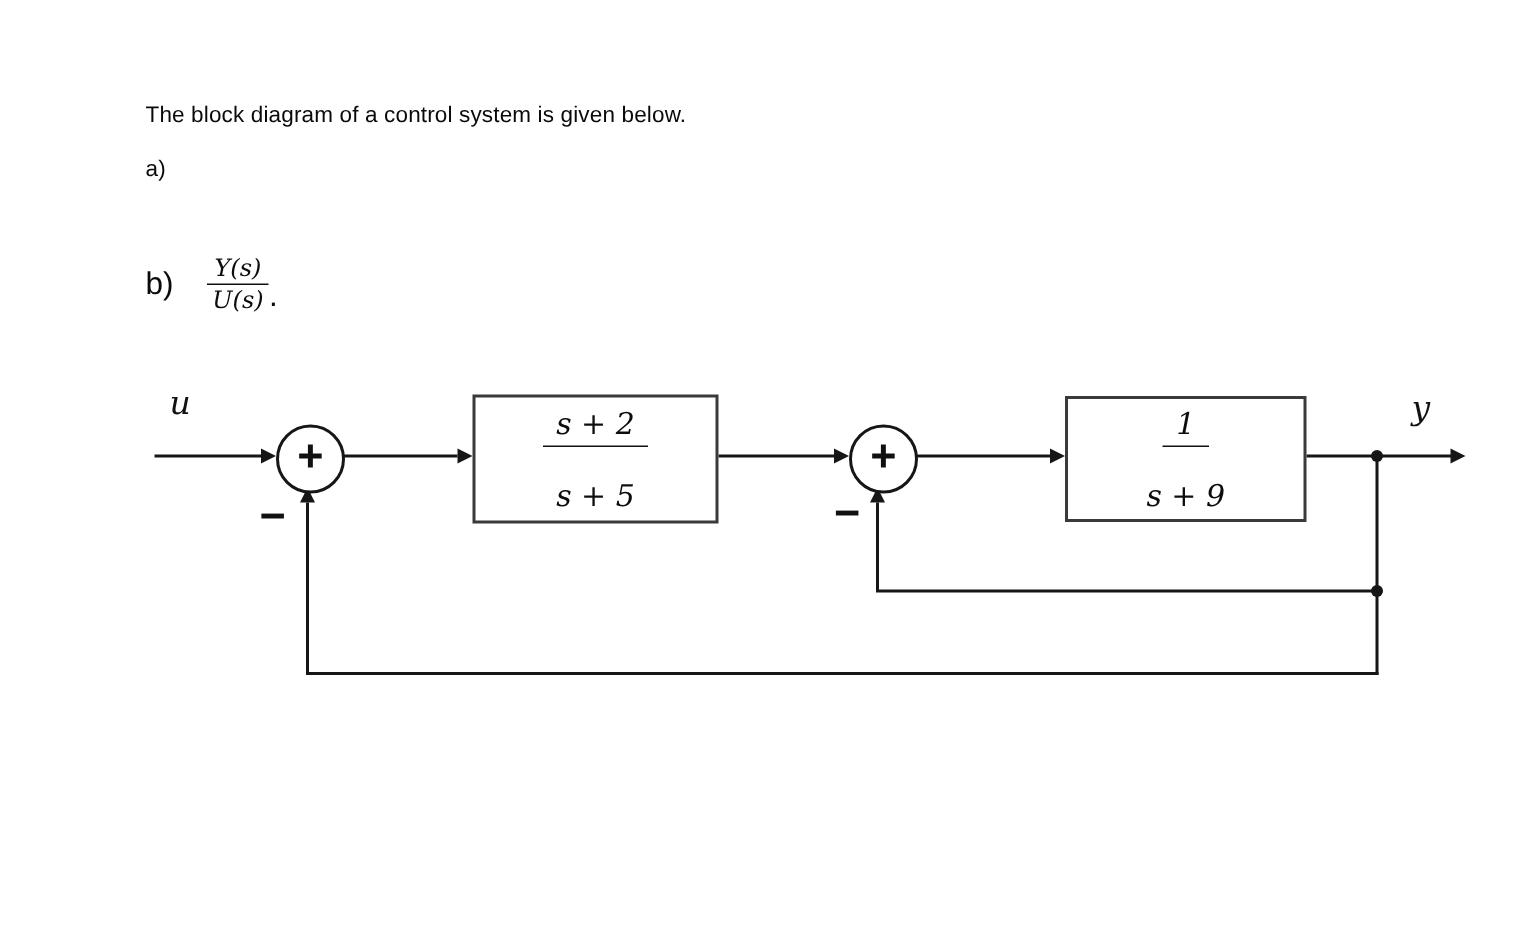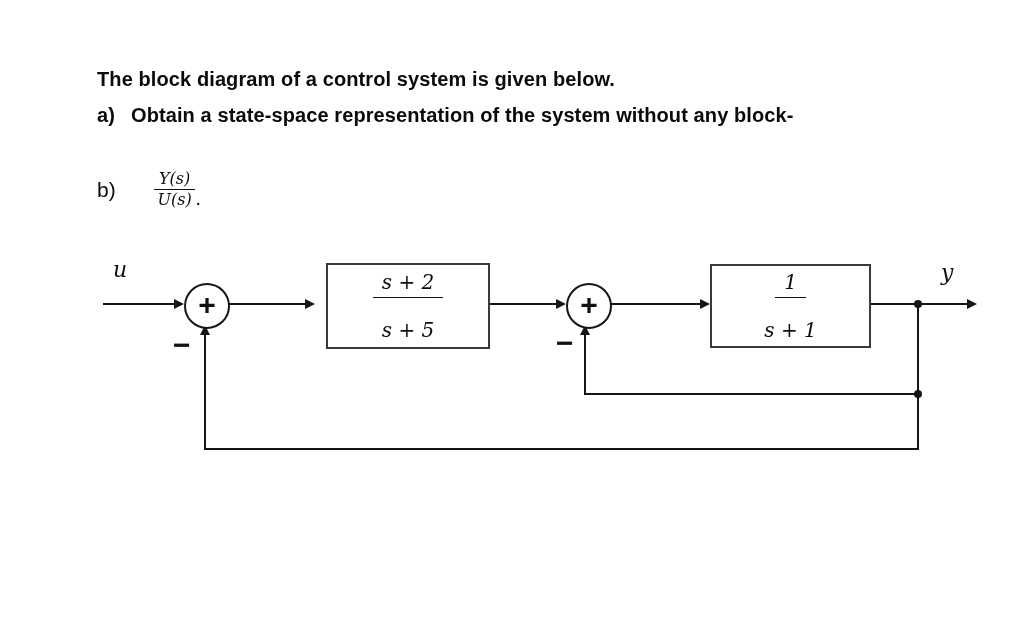--- a/index.html
+++ b/index.html
@@ -12,43 +12,43 @@
     position: relative;
     width: 1024px; height: 626px;
     background: #ffffff;
     overflow: hidden;
     color: #0a0a0a;
   }
 
   
   .ptxt {
     position: absolute;
-    font-size: 20px;
-    font-weight: 700;
+    font-size: 15px;
+    font-weight: 400;
     letter-spacing: 0.1px;
     white-space: nowrap;
     color: #0a0a0a;
   }
   .intro    { left: 97px;  top: 68px; }
   .pa-label { left: 97px;  top: 104px; }
   .pa-line1 { left: 131px; top: 104px; }
   .pa-line2 { left: 131px; top: 139px; }
 
   .pb-row {
     position: absolute;
     left: 97px; top: 170px;
     display: flex;
     align-items: center;
     font-size: 21px;
     font-weight: 500;
     white-space: nowrap;
     color: #0a0a0a;
   }
   .pb-label { display: inline-block; width: 34px; }
-  .pb-frac-wrap { display: inline-flex; align-items: flex-end; margin-left: 23px; }
+  .pb-frac-wrap { display: inline-flex; align-items: flex-end; margin-left: 7px; }
 
   
   .frac {
     display: inline-flex;
     flex-direction: column;
     align-items: center;
     font-family: "DejaVu Serif", serif;
     font-style: italic;
     line-height: 1.15;
     color: #0d0d0d;
@@ -124,21 +124,20 @@
   }
 </style>
 </head>
 <body>
 
 <div class="page">
 
   <div class="ptxt intro">The block diagram of a control system is given below.</div>
 
   <div class="ptxt pa-label">a)</div>
-  <div class="ptxt pa-line1">Obtain a state-space representation of the system without any block-</div>
 
   <div class="pb-row">
     <span class="pb-label">b)</span>
     <span class="pb-frac-wrap">
       <span class="frac frac-small">
         <span class="num">Y(s)</span>
         <span class="den">U(s)</span>
       </span>
         <span>.</span>
     </span>
@@ -172,31 +171,31 @@
     <div class="sum" style="left:184px; top:283px;">
       <span class="plus">+</span>
     </div>
     <div class="minus" style="left:173px; top:330px;">−</div>
 
     <div class="sum" style="left:566px; top:283px;">
       <span class="plus">+</span>
     </div>
     <div class="minus" style="left:556px; top:328px;">−</div>
 
-    <div class="tblock" style="left:326px; top:263px; width:160px; height:82px;justify-content:center;">
+    <div class="tblock" style="left:315px; top:263px; width:160px; height:82px;justify-content:center;">
       <span class="frac frac-block">
         <span class="num">s + 2</span>
         <span class="den">s + 5</span>
       </span>
     </div>
 
     <div class="tblock" style="left:710px; top:264px; width:157px; height:80px;">
       <span class="frac frac-block">
         <span class="num">1</span>
-        <span class="den">s + 1</span>
+        <span class="den">s + 9</span>
       </span>
     </div>
 
     <div class="sig-label" style="left:113px; top:257px;">u</div>
     <div class="sig-label" style="left:941px; top:260px;">y</div>
 
   </div>
 </div>
 
 </body></html>

